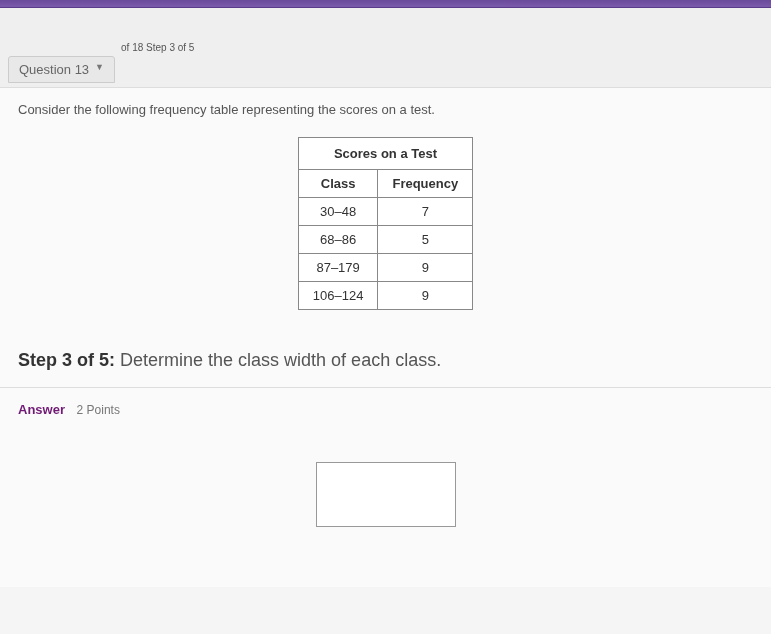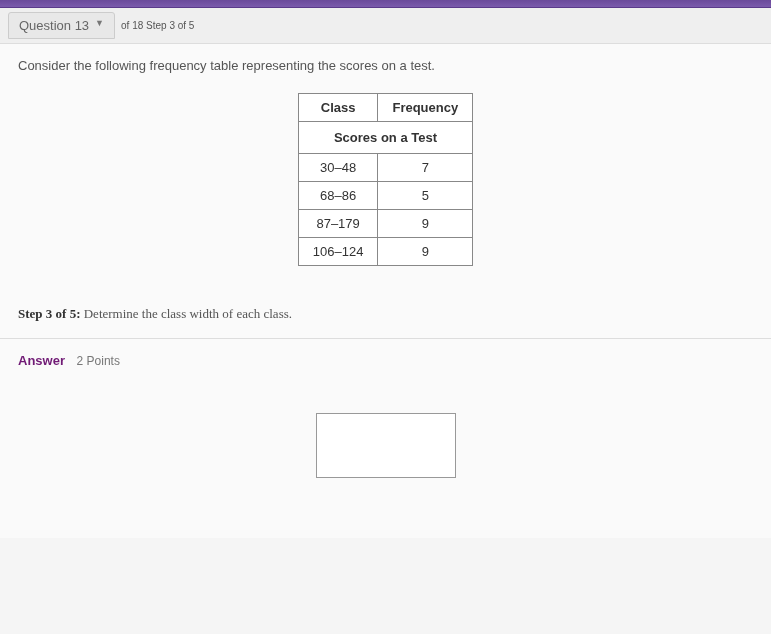--- a/index.html
+++ b/index.html
@@ -30,20 +30,21 @@
       background: #e8e8e8;
       border: 1px solid #ccc;
       border-radius: 3px 3px 0 0;
       padding: 5px 10px;
       font-size: 13px;
       color: #666;
       display: inline-flex;
       align-items: flex-start;
       gap: 6px;
       margin-right: 6px;
+      margin-top: 44px;
     }
     .dropdown-arrow {
       font-size: 9px;
       color: #777;
     }
     .step-info {
       font-size: 10px;
       color: #555;
     }
     .content {
@@ -73,24 +74,23 @@
       color: #333;
     }
     .table-title {
       font-weight: bold;
       padding: 8px 12px;
     }
     .col-header {
       font-weight: bold;
     }
     .step-line {
-      font-size: 13px;
+      font-size: 18px;
       color: #555;
       padding-bottom: 16px;
-      font-family: Liberation Serif, serif;
     }
     .step-line b {
       color: #333;
       font-weight: bold;
     }
     .divider {
       border-top: 1px solid #ddd;
       margin: 0 -18px;
     }
     .answer-header {
@@ -135,25 +135,25 @@
   <div class="step-info">of 18 Step 3 of 5</div>
 </div>
 
 <div class="content">
   <div class="prompt">Consider the following frequency table representing the scores on a test.</div>
 
   <div class="table-wrap">
     <table>
       <tbody>
           <tr>
+        <th colspan="2" class="table-title">Scores on a Test</th>
+      </tr>
+      <tr>
         <td class="col-header">Class</td>
         <td class="col-header">Frequency</td>
-      </tr>
-      <tr>
-        <th colspan="2" class="table-title">Scores on a Test</th>
       </tr>
       <tr>
         <td>30–48</td>
         <td>7</td>
       </tr>
       <tr>
         <td>68–86</td>
         <td>5</td>
       </tr>
       <tr>

